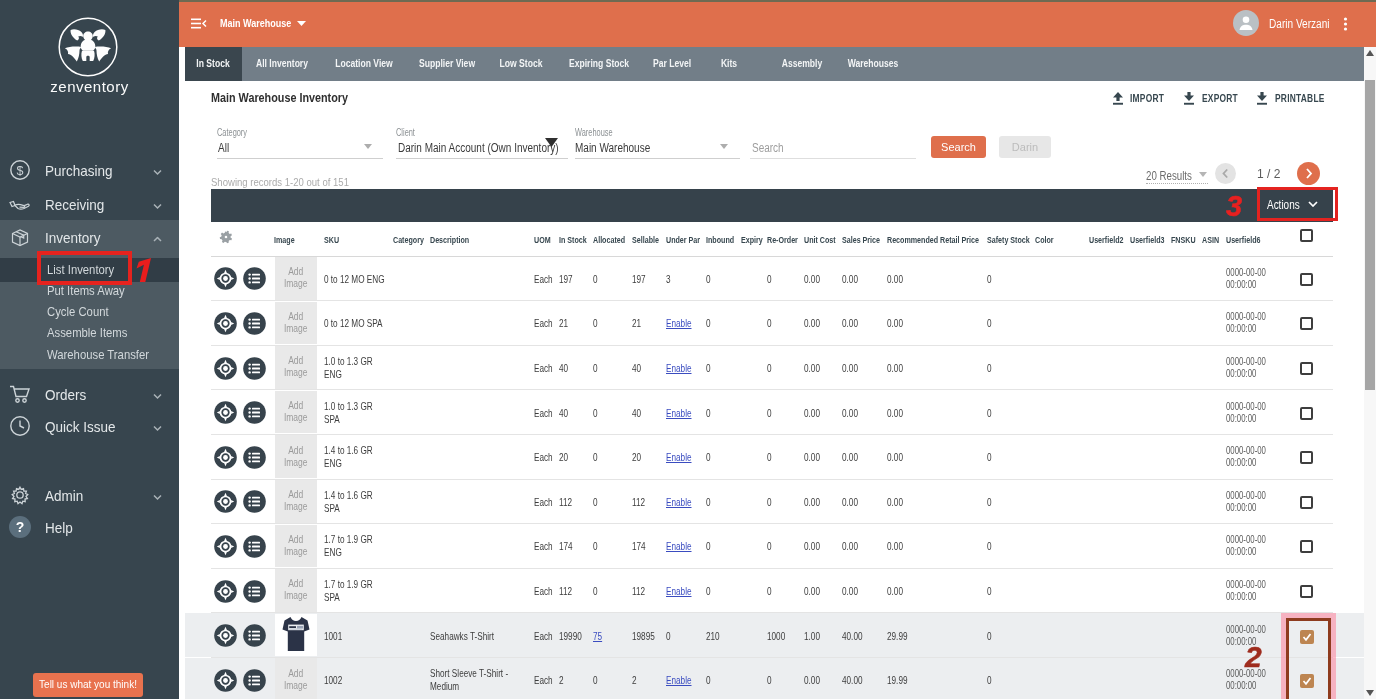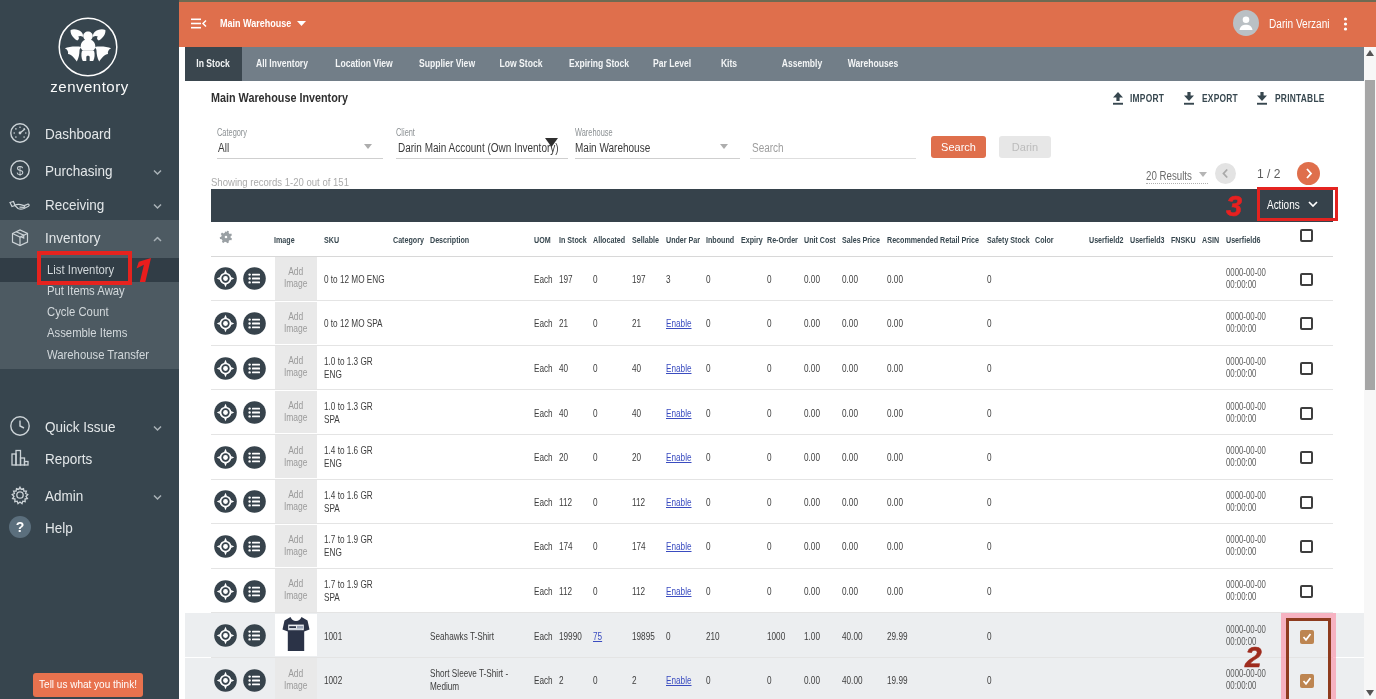--- a/index.html
+++ b/index.html
@@ -61,37 +61,20 @@
 <path d="M12.6 12.9 C16 11.7 20.6 12.4 23.4 15.1 C24.9 16.6 25.4 18.5 24.7 20.1 C23.6 18.9 21.6 18.7 20.2 19.6 C21.5 21 21 22.9 19.2 23.6 C16.9 21.9 14.7 20 13.6 17.9 C12.8 16.4 12.4 14.4 12.6 12.9 Z"></path>
 <path d="M47.4 12.9 C44 11.7 39.4 12.4 36.6 15.1 C35.1 16.6 34.6 18.5 35.3 20.1 C36.4 18.9 38.4 18.7 39.8 19.6 C38.5 21 39 22.9 40.8 23.6 C43.1 21.9 45.3 20 46.4 17.9 C47.2 16.4 47.6 14.4 47.4 12.9 Z"></path>
 <path d="M23.5 29.9 C18.2 29 11 29.4 6.9 31.2 C9.4 32.4 10.6 34.7 10 36.9 C13.1 37.3 16.6 40.7 18.8 44.6 C20.6 41.1 21.5 37.2 21.5 33.4 C21.5 32.1 22.4 30.9 23.5 29.9 Z"></path>
 <path d="M36.5 29.9 C41.8 29 49 29.4 53.1 31.2 C50.6 32.4 49.4 34.7 50 36.9 C46.9 37.3 43.4 40.7 41.2 44.6 C39.4 41.1 38.5 37.2 38.5 33.4 C38.5 32.1 37.6 30.9 36.5 29.9 Z"></path>
 <path d="M24 33.7 L36 33.7 C37.1 37.1 36.7 40.9 35.2 44.1 L31.7 44.1 L31.7 39.9 C31.7 38.2 28.3 38.2 28.3 39.9 L28.3 44.1 L24.8 44.1 C23.3 40.9 22.9 37.1 24 33.7 Z"></path>
 </g>
 </svg>
     <div class="abs" style="left:0;top:78px;width:179px;text-align:center;color:#fafbfb;font-size:15px;letter-spacing:0.5px">zenventory</div>
 <div class="abs" style="left:0;top:220px;width:179px;height:149px;background:#4d5a62"></div>
 <div class="abs" style="left:0;top:257.5px;width:179px;height:24px;background:#313d46"></div>
-<div class="nav" style="top:116px">
-      <span class="ic"><svg viewBox="0 0 24 24" width="24" height="24">
-          <circle cx="12" cy="12" r="9.2" fill="none" stroke="#ccd3d7" stroke-width="1.4"></circle>
-          <circle cx="12" cy="12" r="1.4" fill="#ccd3d7"></circle>
-          <line x1="12" y1="12" x2="17" y2="8" stroke="#ccd3d7" stroke-width="1.4"></line>
-          <g fill="#ccd3d7">
-            <circle cx="12" cy="6.2" r="0.8"></circle>
-            <circle cx="7.9" cy="7.9" r="0.8"></circle>
-            <circle cx="6.2" cy="12" r="0.8"></circle>
-            <circle cx="16.1" cy="7.9" r="0.8"></circle>
-            <circle cx="17.8" cy="12" r="0.8"></circle>
-            <circle cx="7.9" cy="16.1" r="0.8"></circle>
-            <circle cx="16.1" cy="16.1" r="0.8"></circle>
-          </g>
-        </svg></span>
-      <span class="txt">Dashboard</span>
-    </div>
 <div class="nav" style="top:153px">
       <span class="ic"><svg viewBox="0 0 24 24" width="24" height="24">
           <circle cx="12" cy="12" r="9.2" fill="none" stroke="#ccd3d7" stroke-width="1.4"></circle>
           <text x="12" y="16.5" font-size="12.5" font-family="Liberation Sans" fill="#ccd3d7" text-anchor="middle">$</text>
         </svg></span>
       <span class="txt">Purchasing</span>
       <span class="ch"><svg width="9" height="6" viewBox="0 0 9 6">
           <path d="M1 1 L4.5 4.5 L8 1" stroke="#a9b2b7" stroke-width="1.5" fill="none"></path>
         </svg></span>
     </div>
@@ -120,40 +103,42 @@
       <span class="txt">Receiving</span>
       <span class="ch"><svg width="9" height="6" viewBox="0 0 9 6">
           <path d="M1 1 L4.5 4.5 L8 1" stroke="#a9b2b7" stroke-width="1.5" fill="none"></path>
         </svg></span>
     </div>
 <div class="sub" style="top:261.5px">List Inventory</div>
 <div class="sub" style="top:282.5px">Put Items Away</div>
 <div class="sub" style="top:303.5px">Cycle Count</div>
 <div class="sub" style="top:324.5px">Assemble Items</div>
 <div class="sub" style="top:347px">Warehouse Transfer</div>
+<div class="nav" style="top:376.5px">
+      <span class="ic"><svg viewBox="0 0 24 24" width="24" height="24">
+          <g stroke="#ccd3d7" stroke-width="1.4" fill="none">
+            <path d="M2 4.5 L5.5 4.5 L8 14.5 L18.5 14.5 L21 7 L6 7"></path>
+            <circle cx="9.5" cy="18.5" r="1.7"></circle>
+            <circle cx="16.5" cy="18.5" r="1.7"></circle>
+          </g>
+        </svg></span>
+      <span class="txt">Orders</span>
+      <span class="ch"><svg width="9" height="6" viewBox="0 0 9 6">
+          <path d="M1 1 L4.5 4.5 L8 1" stroke="#a9b2b7" stroke-width="1.5" fill="none"></path>
+        </svg></span>
+    </div>
 <div class="nav" style="top:409px">
       <span class="ic"><svg viewBox="0 0 24 24" width="24" height="24">
           <circle cx="12" cy="12" r="9.2" fill="none" stroke="#ccd3d7" stroke-width="1.4"></circle>
           <path d="M12 6.5 L12 12 L16 14" stroke="#ccd3d7" stroke-width="1.4" fill="none"></path>
         </svg></span>
       <span class="txt">Quick Issue</span>
       <span class="ch"><svg width="9" height="6" viewBox="0 0 9 6">
           <path d="M1 1 L4.5 4.5 L8 1" stroke="#a9b2b7" stroke-width="1.5" fill="none"></path>
         </svg></span>
-    </div>
-<div class="nav" style="top:440.5px">
-      <span class="ic"><svg viewBox="0 0 24 24" width="24" height="24">
-          <g stroke="#ccd3d7" stroke-width="1.3" fill="none">
-            <rect x="4" y="8" width="4" height="11"></rect>
-            <rect x="8" y="4.5" width="4.5" height="14.5"></rect>
-            <rect x="12.5" y="12" width="4" height="7"></rect>
-            <rect x="16.5" y="15.5" width="3.5" height="3.5"></rect>
-          </g>
-        </svg></span>
-      <span class="txt">Reports</span>
     </div>
 <div class="nav" style="top:477.5px">
       <span class="ic"><svg viewBox="0 0 24 24" width="24" height="24">
           <g fill="none" stroke="#ccd3d7" stroke-width="1.3">
             <circle cx="12" cy="12" r="3.2"></circle>
             <path d="M12 4.2 L13.2 6.4 L15.5 5.6 L15.9 8 L18.4 8.1 L17.6 10.4 L19.8 11.6 L18 13.4 L19.4 15.5 L17 16.1 L17.2 18.6 L14.8 18.2 L14 20.6 L12 19 L10 20.6 L9.2 18.2 L6.8 18.6 L7 16.1 L4.6 15.5 L6 13.4 L4.2 11.6 L6.4 10.4 L5.6 8.1 L8.1 8 L8.5 5.6 L10.8 6.4 Z"></path>
           </g>
         </svg></span>
       <span class="txt">Admin</span>
       <span class="ch"><svg width="9" height="6" viewBox="0 0 9 6">

